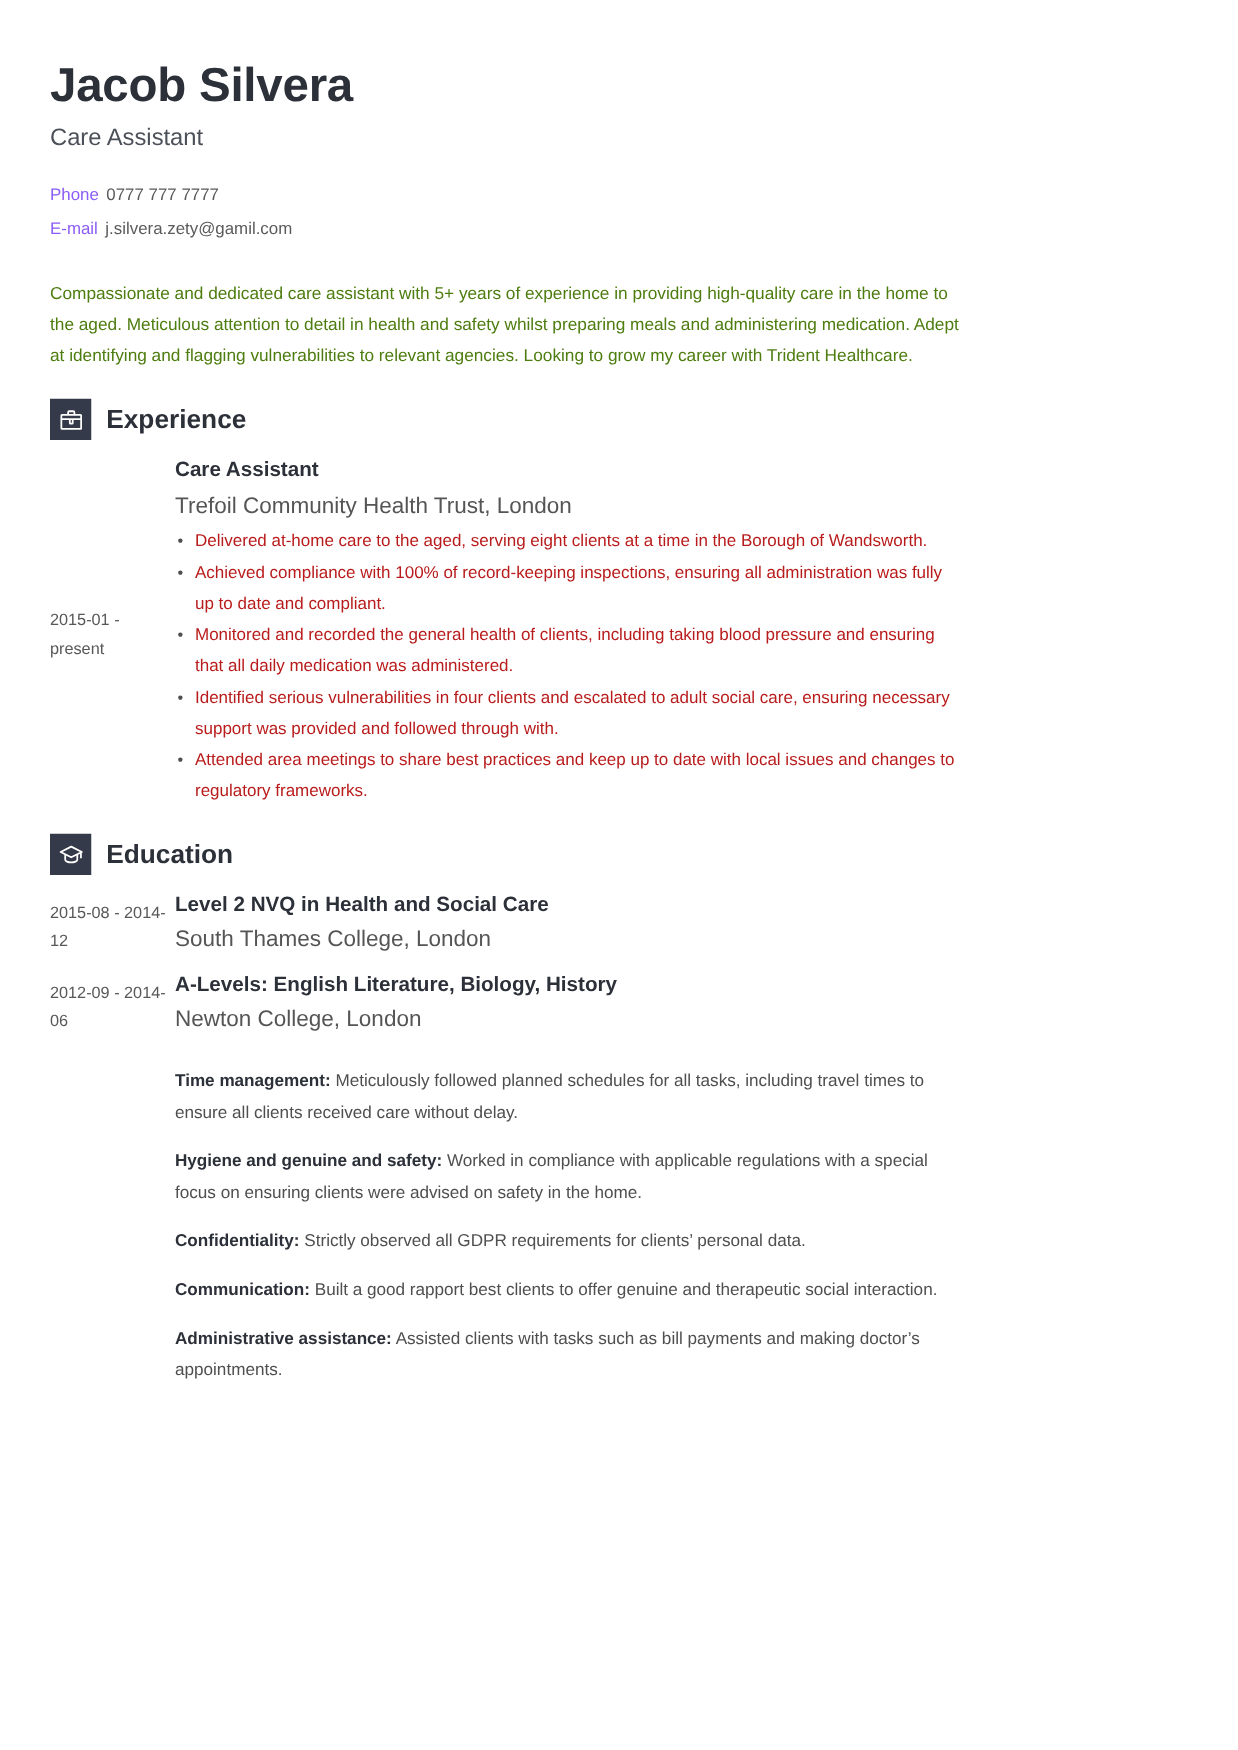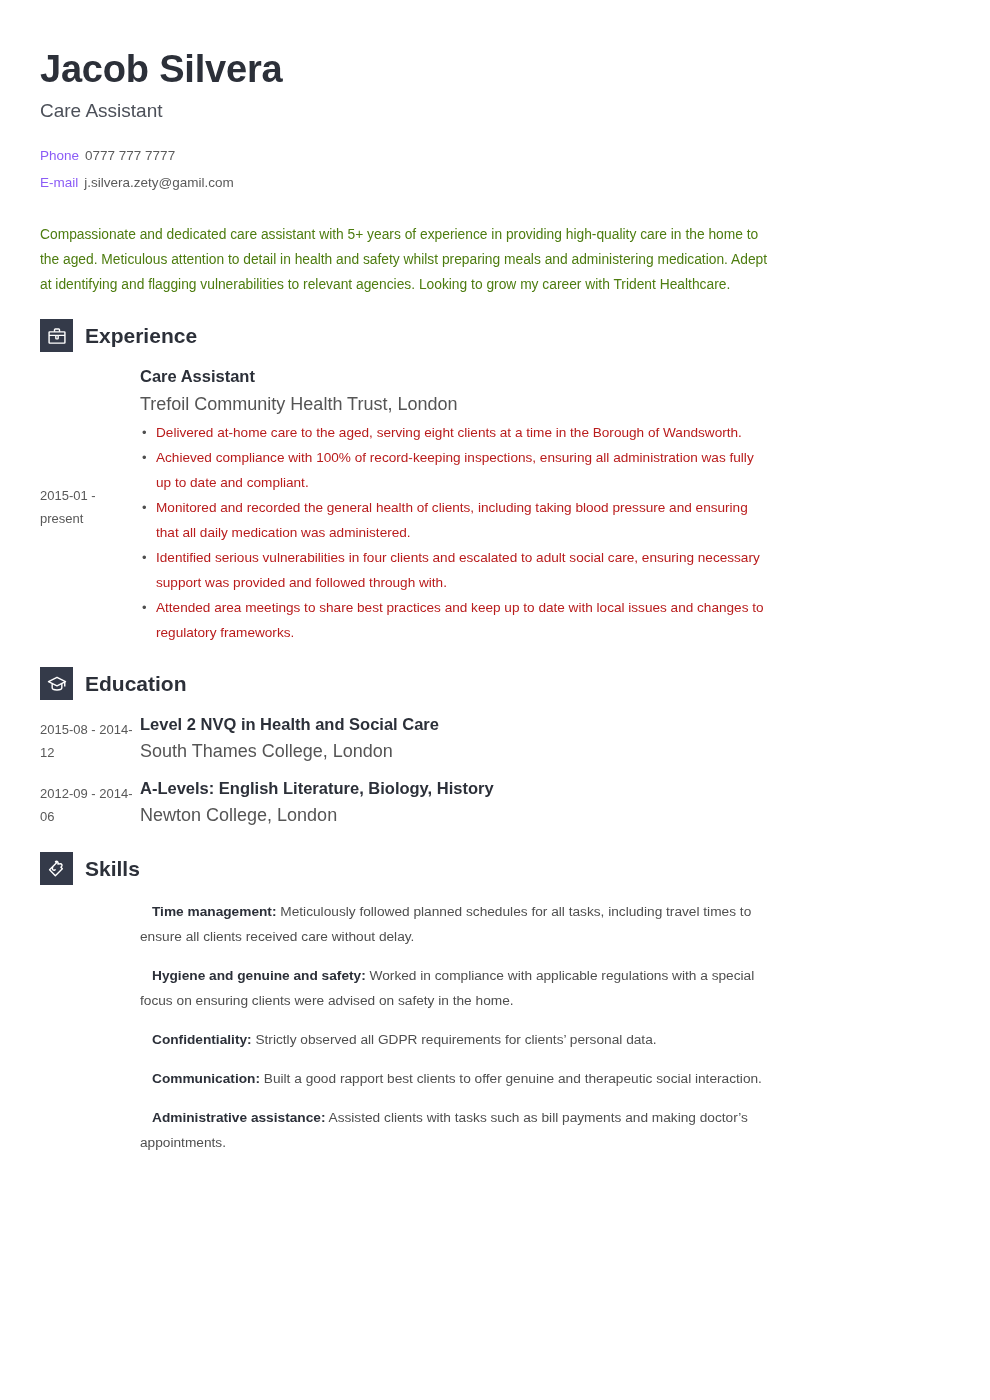--- a/index.html
+++ b/index.html
@@ -148,21 +148,20 @@
   .skill-item {
     font-size: 13.7px;
     line-height: 25px;
     color: #4f4f4f;
     margin-bottom: 14px;
   }
   .skill-item:last-child { margin-bottom: 0; }
   .skill-name {
     font-weight: bold;
     color: #2c3039;
-    margin-left: 12px;
   }
 
   
   .lang-wrap { padding-left: 100px; margin-top: 8px; }
   .lang-row {
     display: flex;
     align-items: flex-start;
     justify-content: space-between;
   }
   .lang-name {
@@ -264,29 +263,20 @@
     <div class="entry edu-entry">
       <div class="entry-date">2012-09 - 2014-06</div>
       <div class="entry-body">
         <div class="entry-title">A-Levels: English Literature, Biology, History</div>
         <div class="entry-sub">Newton College, London</div>
       </div>
     </div>
   </div>
 
   <div class="section">
-    <div class="section-head">
-      <span class="sec-icon">
-        <svg width="20" height="20" viewBox="0 0 24 24" fill="none" stroke="#ffffff" stroke-width="1.7" stroke-linejoin="round">
-          <path d="M10.2 3.2a1.9 1.9 0 0 1 3.1 1.6l-.2 1.4 2.9-.5a1.9 1.9 0 0 1 1.6 3.1l-.9 1.1 1.7 1.7-8.4 8.4L3.1 13 11.5 4.6z"></path>
-          <path d="M7.4 9.6a2.1 2.1 0 1 0 2.9 2.9"></path>
-        </svg>
-      </span>
-      <span class="section-title">Skills</span>
-    </div>
 
     <div class="skills-wrap">
       <div class="skill-item">
         <span class="skill-name">Time management:</span><span> Meticulously followed planned schedules for all tasks, including travel times to ensure all clients received care without delay.</span>
       </div>
       <div class="skill-item">
         <span class="skill-name">Hygiene and genuine and safety:</span><span> Worked in compliance with applicable regulations with a special focus on ensuring clients were advised on safety in the home.</span>
       </div>
       <div class="skill-item">
         <span class="skill-name">Confidentiality:</span><span> Strictly observed all GDPR requirements for clients’ personal data.</span>

